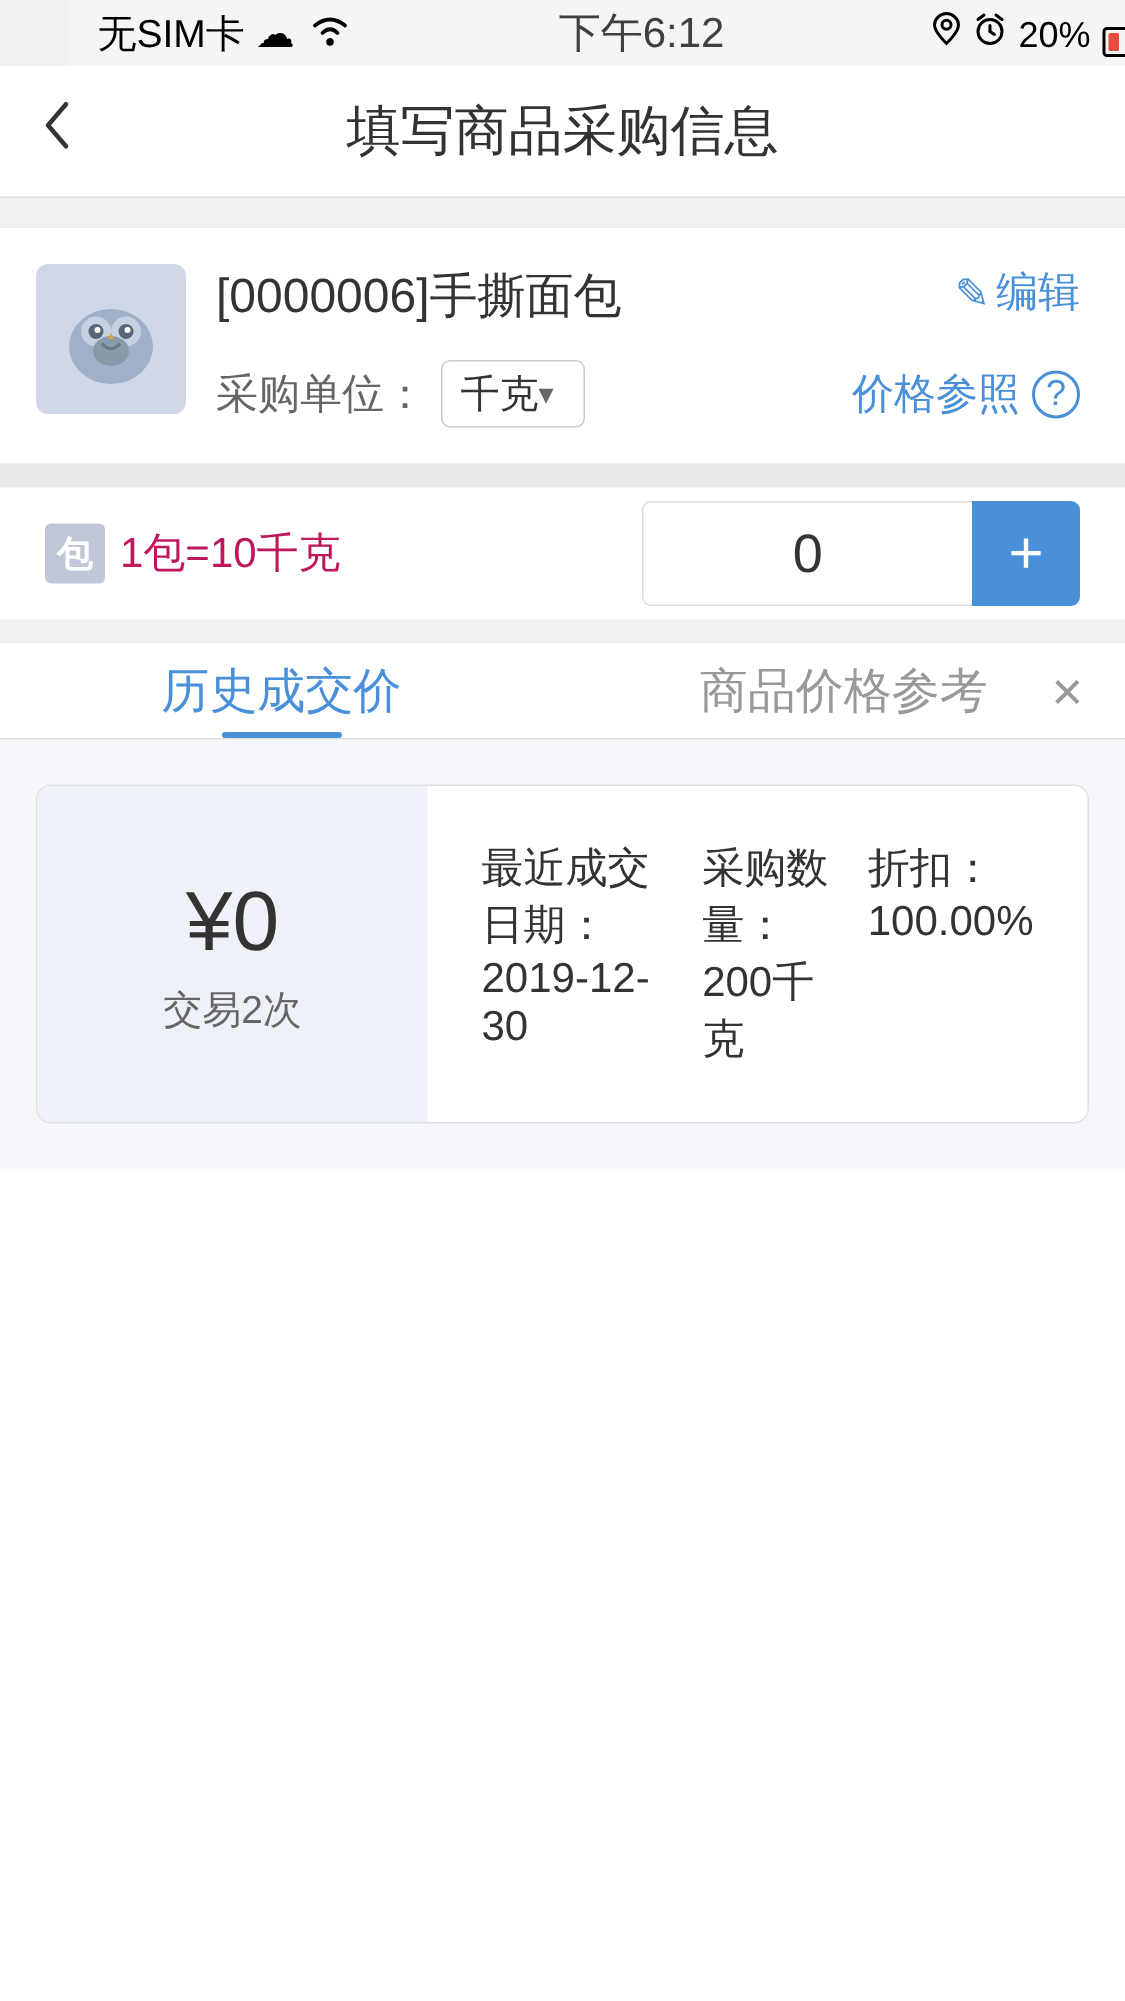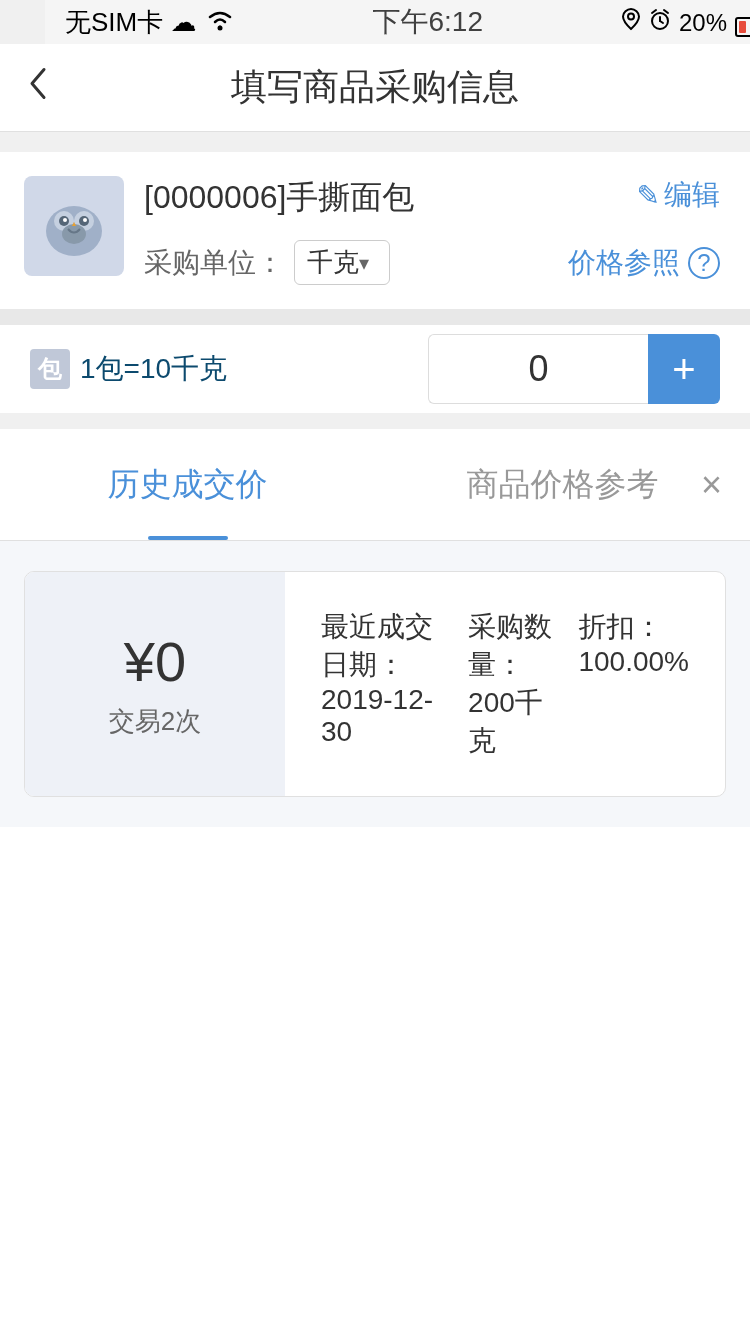--- a/index.html
+++ b/index.html
@@ -211,21 +211,21 @@
       border-radius: 4px;
       display: flex;
       align-items: center;
       justify-content: center;
       font-size: 24px;
       color: #fff;
       font-weight: bold;
     }
     .qty-unit-text {
       font-size: 28px;
-      color: #0c4a6e;
+      color: #be185d;
     }
     .qty-spacer { flex: 1; }
     .qty-input-wrap {
       display: flex;
       align-items: center;
       gap: 0;
     }
     .qty-input {
       width: 220px;
       height: 70px;
@@ -258,21 +258,21 @@
 
     
     .tabs-section {
       background: #f5f7fa;
       margin-top: 16px;
     }
     .tabs-header {
       background: #fff;
       display: flex;
       align-items: flex-start;
-      height: 112px;
+      height: 64px;
       border-bottom: 1px solid #e0e0e0;
       position: relative;
     }
     .tab-item {
       flex: 1;
       height: 100%;
       display: flex;
       flex-direction: column;
       align-items: center;
       justify-content: center;

